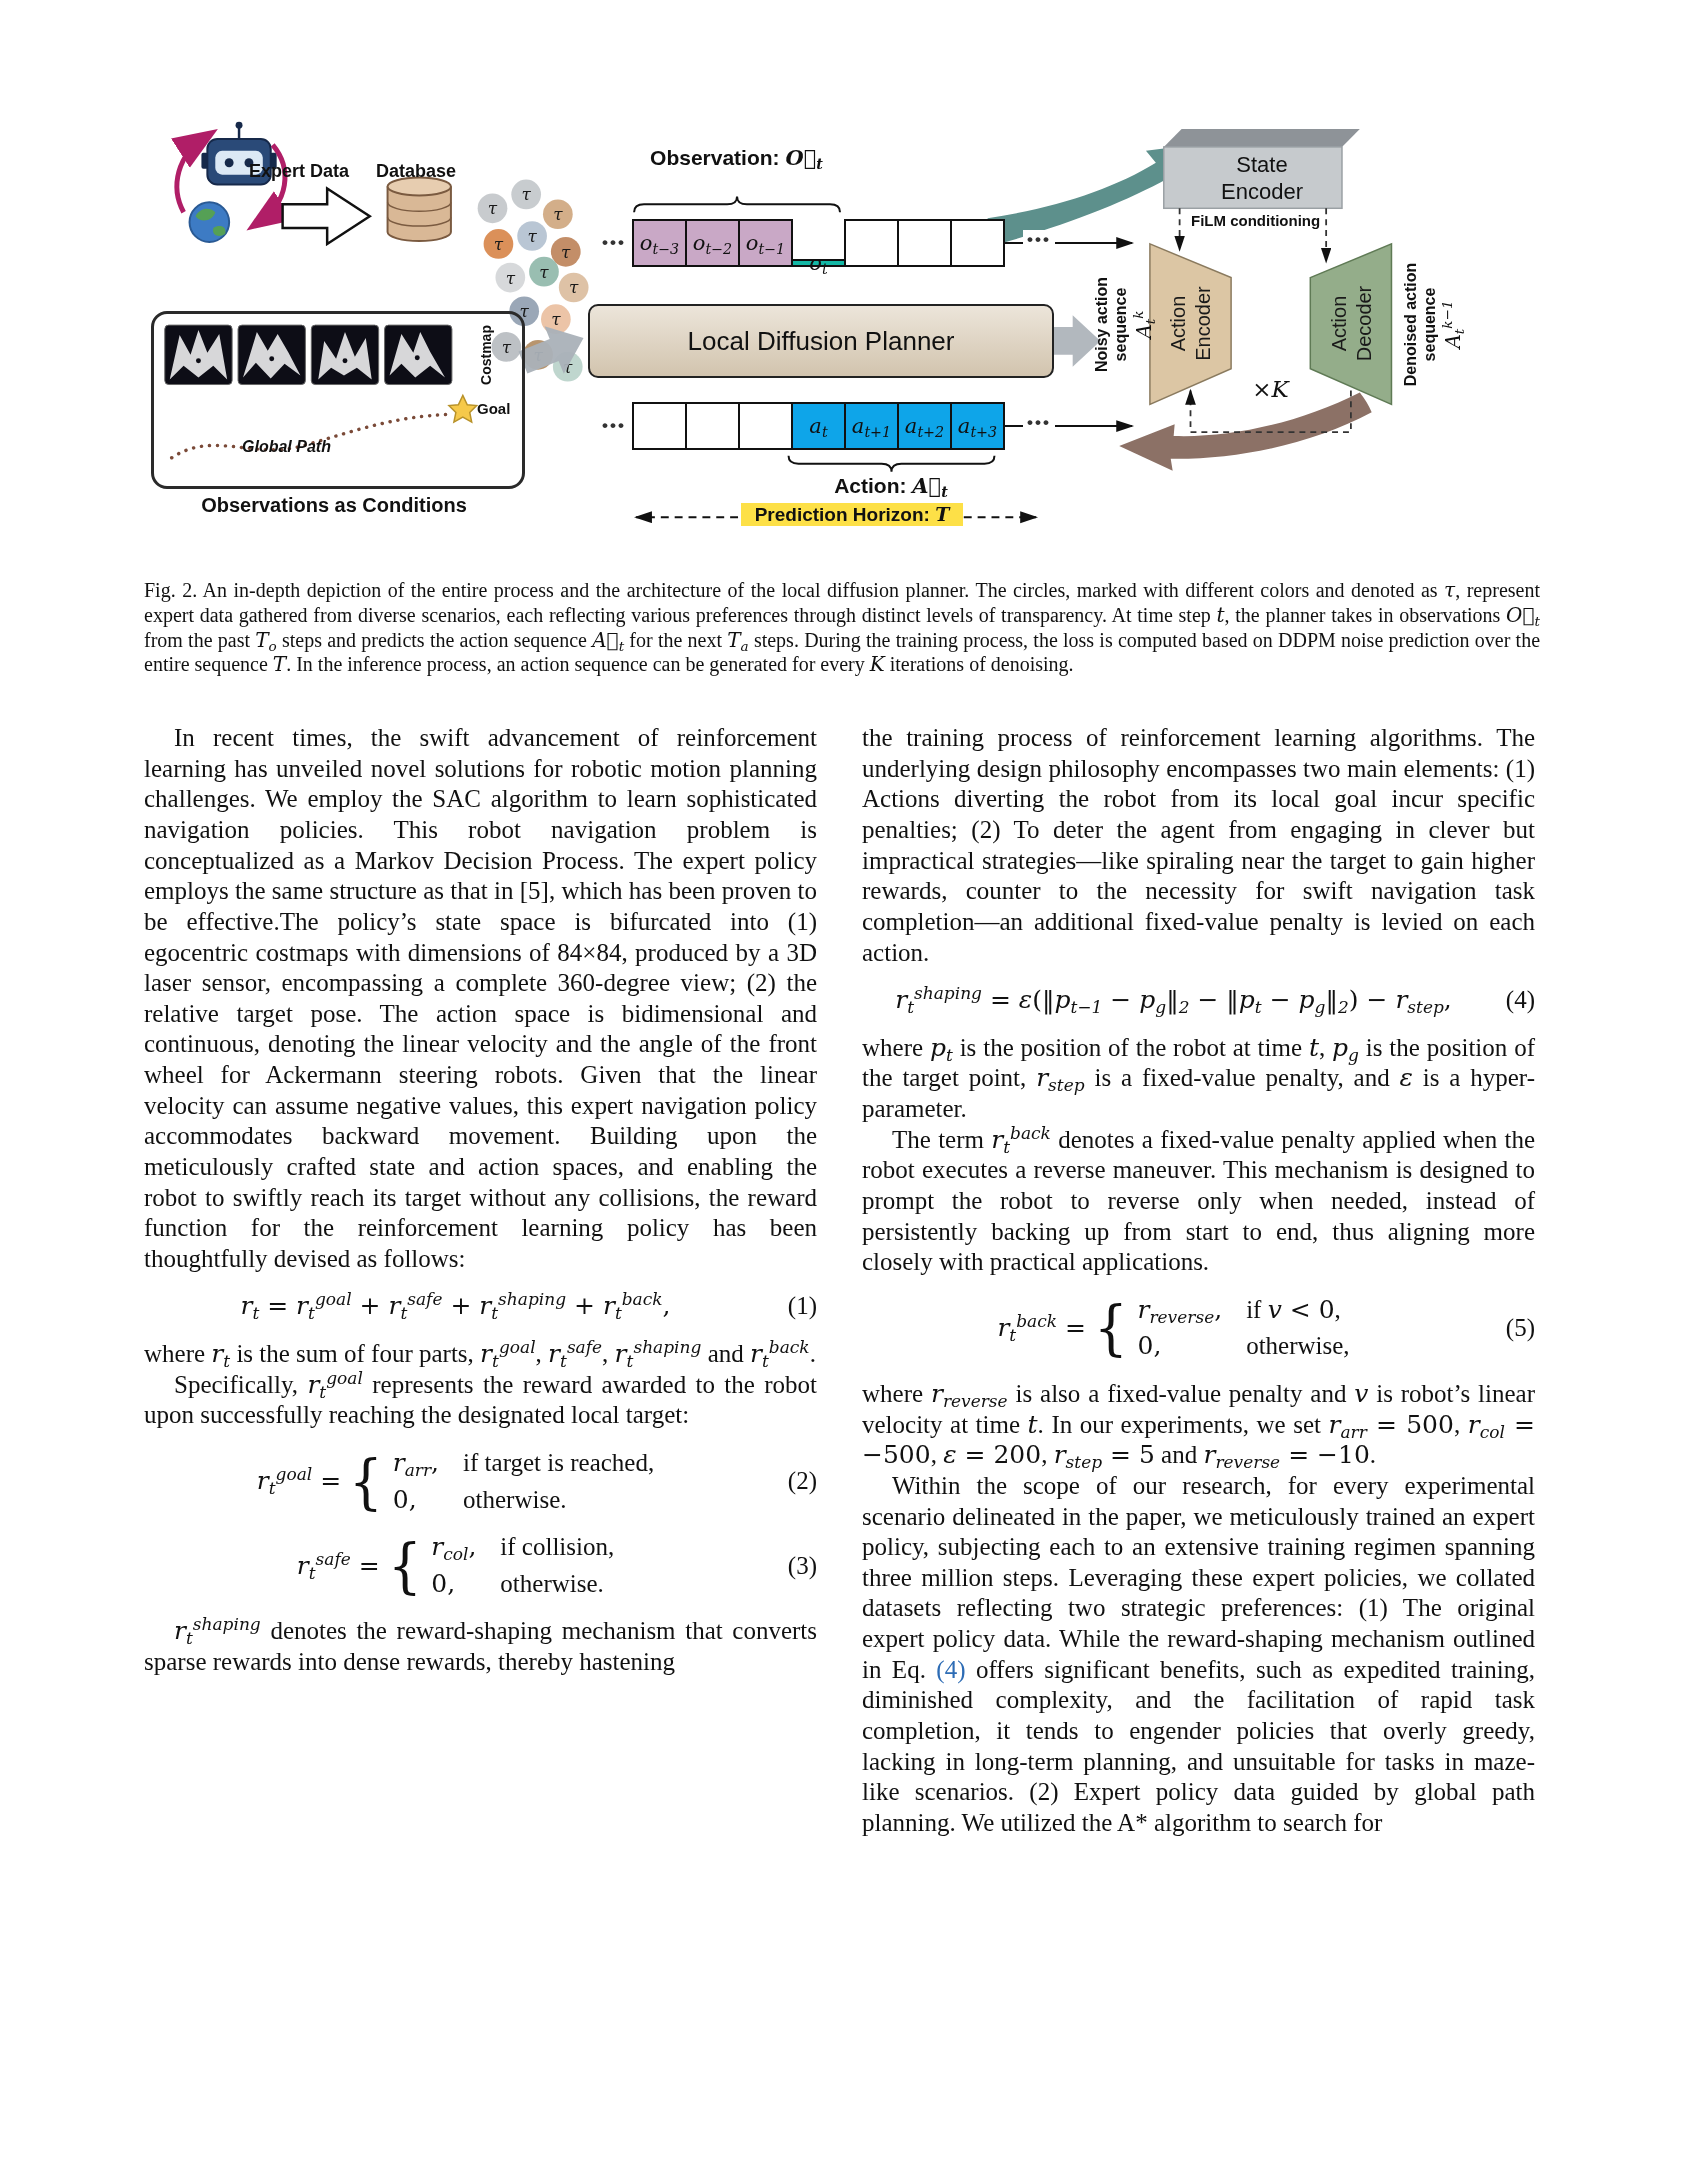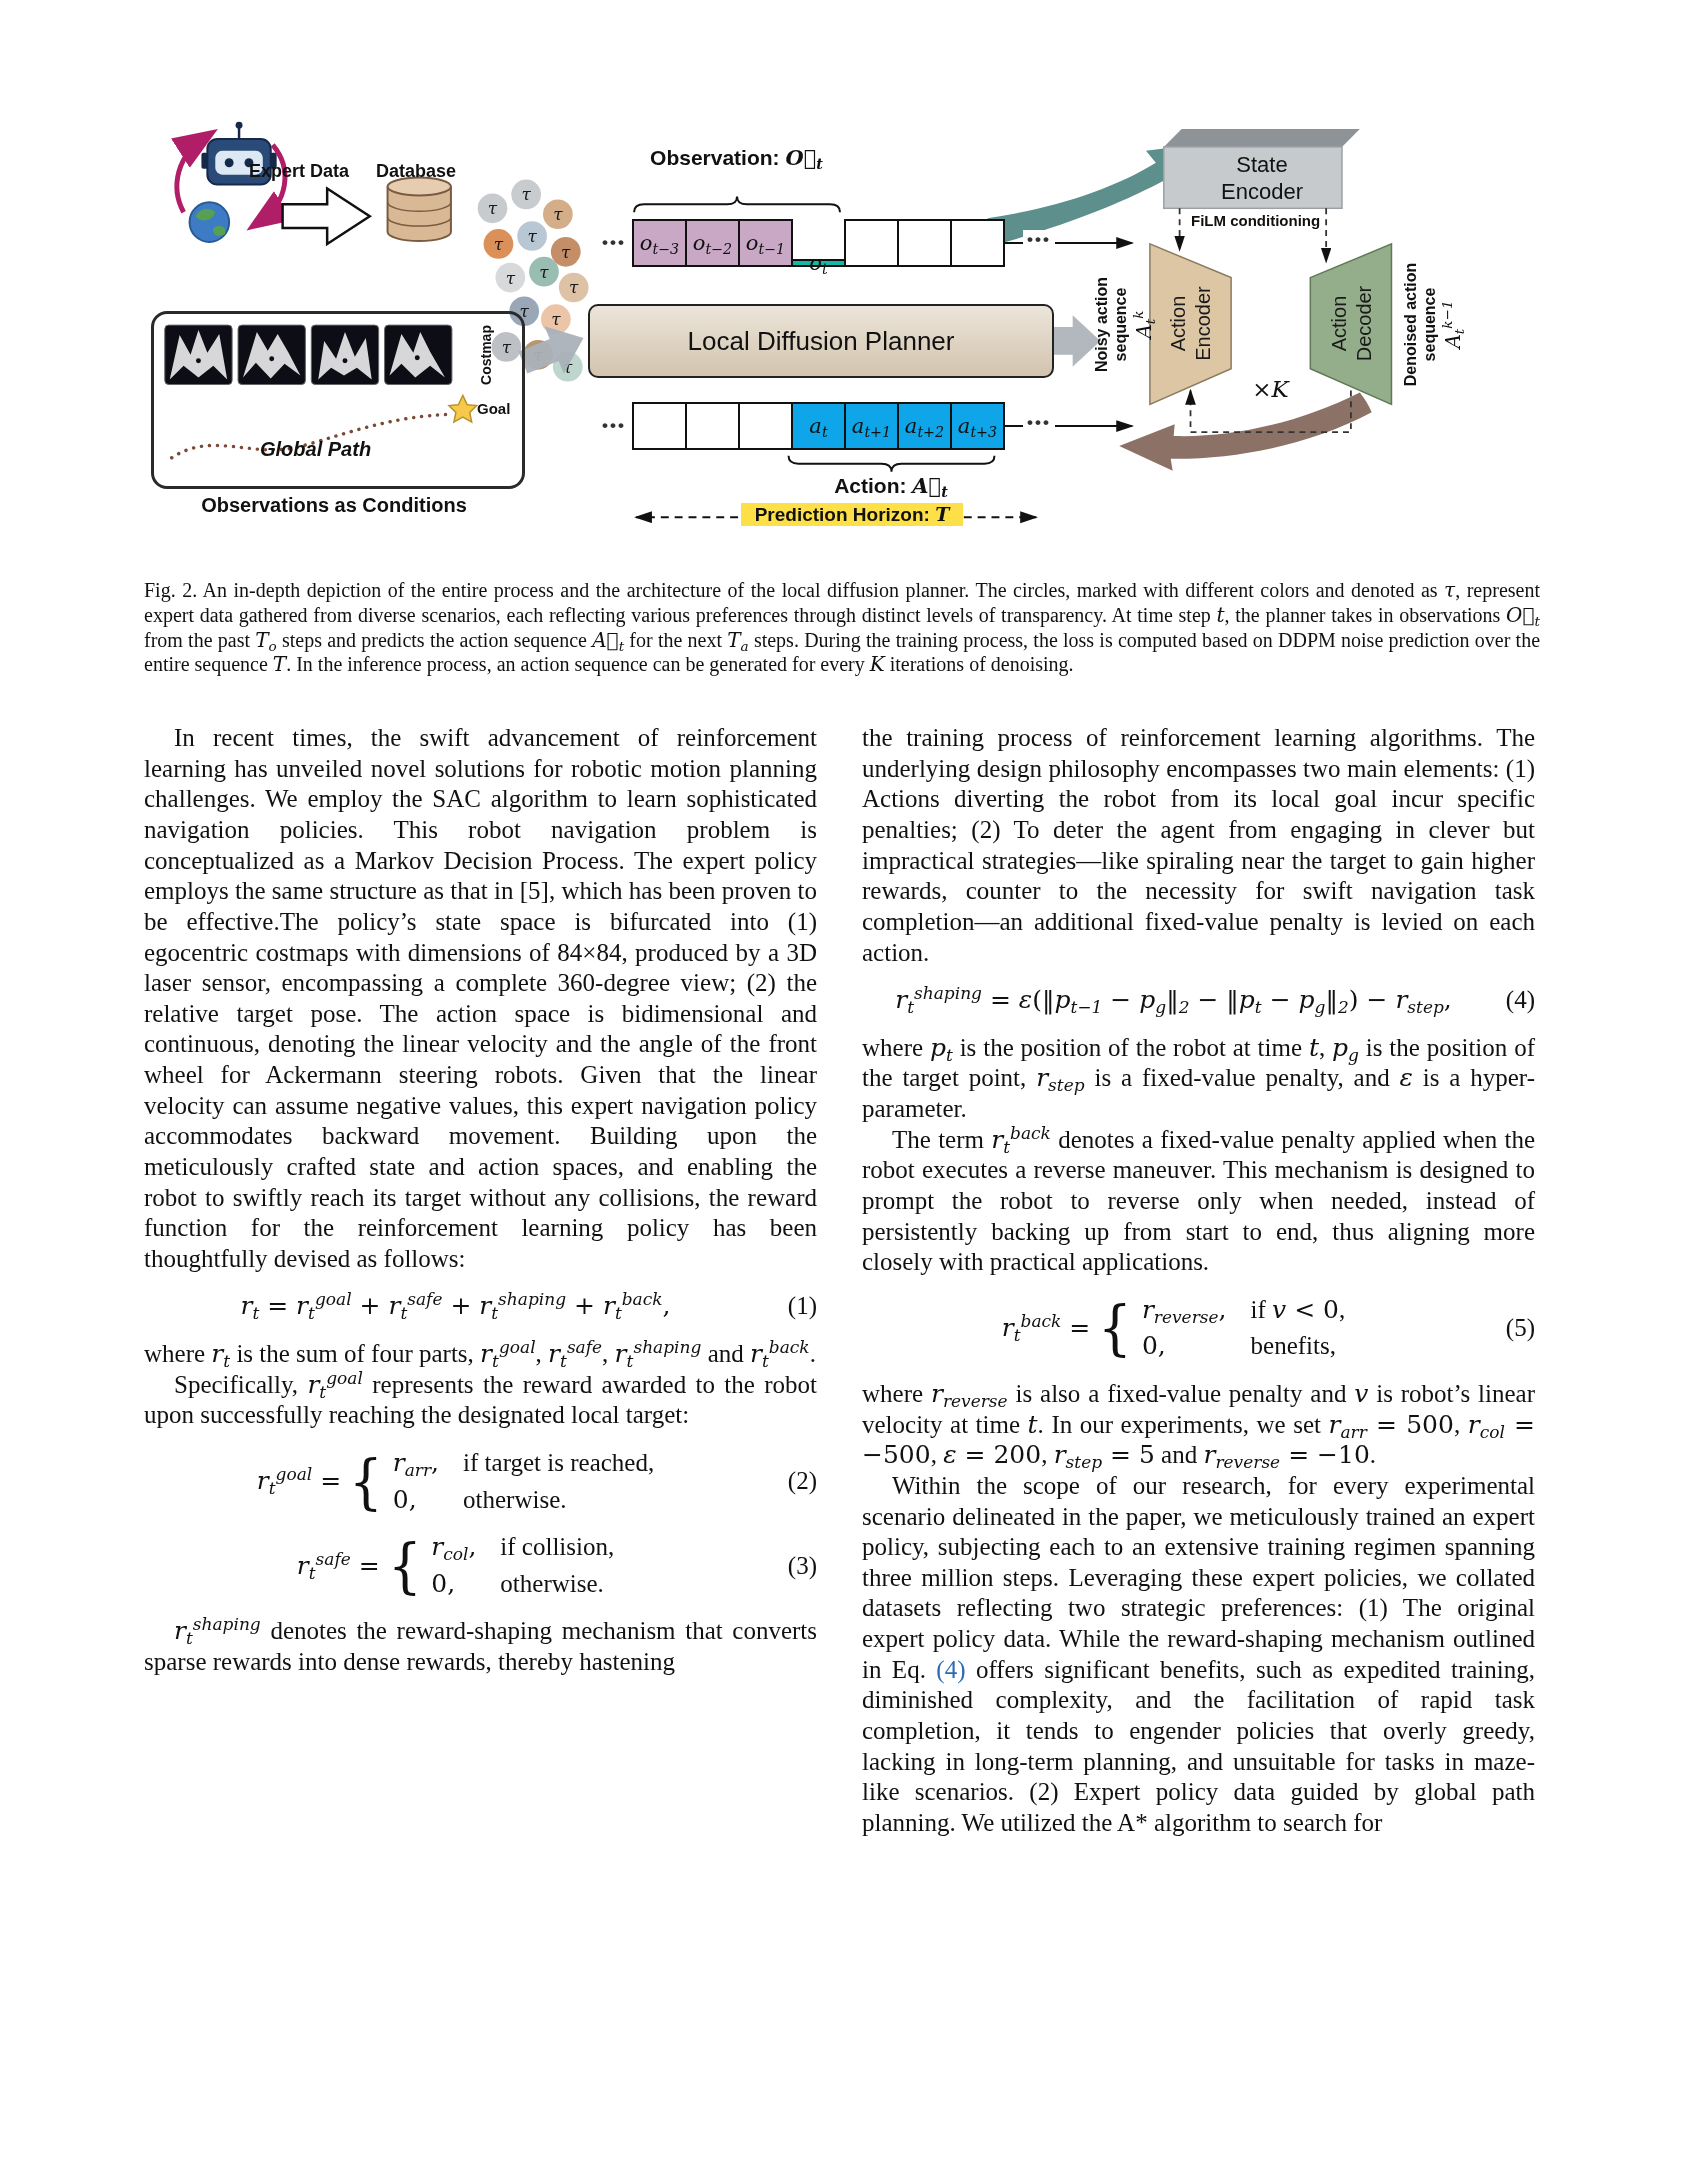--- a/index.html
+++ b/index.html
@@ -250,21 +250,21 @@
     </div>
     <span class="dots2" style="left:879px;top:296px;">•••</span>
 
     <div class="flabel b center" style="left:648px;top:356px;width:198px;font-size:21px;"><span>Action: </span><span class="math"><span>A⃗</span><sub>t</sub></span><span></span></div>
     <div class="flabel b center" style="left:597px;top:386px;width:222px;font-size:19px;background:#fde047;"><span>Prediction Horizon: </span><span class="math"><span>T</span></span><span></span></div>
 
     <div class="cond-panel"></div>
     <div class="vlabel" style="left:302px;top:228px;width:79px;height:20px;">
       <span class="t1" style="font-size:14px;">Costmap</span>
     </div>
-    <div class="flabel b" style="left:116px;top:321px;font-size:20px;font-style:italic;">Global Path</div>
+    <div class="flabel b" style="left:98px;top:321px;font-size:16px;font-style:italic;">Global Path</div>
     <div class="flabel b" style="left:333px;top:283px;font-size:15px;">Goal</div>
     <div class="flabel b center" style="left:12px;top:377px;width:356px;font-size:20px;">Observations as Conditions</div>
 
     <div class="state-box">
       <span>State</span>
       <span>Encoder</span>
     </div>
     <div class="flabel b center" style="left:1047px;top:95px;width:127px;font-size:15px;">FiLM conditioning</div>
 
     <div class="vlabel trap-label" style="left:962px;top:177px;width:168px;height:59px;">
@@ -350,21 +350,21 @@
       <p class="indent"><span>The term </span><span class="math"><span>r</span><sub>t</sub><sup>back</sup></span><span> denotes a fixed-value penalty applied when the robot executes a reverse maneuver. This mechanism is designed to prompt the robot to reverse only when needed, instead of persistently backing up from start to end, thus aligning more closely with practical applications.</span></p>
 
       <div class="equation">
         <span class="eq-body">
           <span><span></span><span class="math"><span>r</span><sub>t</sub><sup>back</sup><span class="mu"> = </span></span><span></span></span>
           <span class="brace">{</span>
           <span class="cases">
             <span><span></span><span class="math"><span>r</span><sub>reverse</sub><span class="mu">,</span></span><span></span></span>
             <span><span>if </span><span class="math"><span>v</span><span class="mu"> &lt; 0</span></span><span>,</span></span>
             <span><span></span><span class="math"><span class="mu">0,</span></span><span></span></span>
-            <span><span>benefits,</span></span>
+            <span><span>otherwise,</span></span>
           </span>
         </span>
         <span class="eq-num">(5)</span>
       </div>
 
       <p><span>where </span><span class="math"><span>r</span><sub>reverse</sub></span><span> is also a fixed-value penalty and </span><span class="math"><span>v</span></span><span> is robot’s linear velocity at time </span><span class="math"><span>t</span></span><span>. In our experiments, we set </span><span class="math"><span>r</span><sub>arr</sub><span class="mu"> = 500</span></span><span>, </span><span class="math"><span>r</span><sub>col</sub><span class="mu"> = −500</span></span><span>, </span><span class="math"><span>ε</span><span class="mu"> = 200</span></span><span>, </span><span class="math"><span>r</span><sub>step</sub><span class="mu"> = 5</span></span><span> and </span><span class="math"><span>r</span><sub>reverse</sub><span class="mu"> = −10</span></span><span>.</span></p>
       <p class="indent"><span>Within the scope of our research, for every experimental scenario delineated in the paper, we meticulously trained an expert policy, subjecting each to an extensive training regimen spanning three million steps. Leveraging these expert policies, we collated datasets reflecting two strategic preferences: (1) The original expert policy data. While the reward-shaping mechanism outlined in Eq. </span><span class="link">(4)</span><span> offers significant benefits, such as expedited training, diminished complexity, and the facilitation of rapid task completion, it tends to engender policies that overly greedy, lacking in long-term planning, and unsuitable for tasks in maze-like scenarios. (2) Expert policy data guided by global path planning. We utilized the A* algorithm to search for</span></p>
     </div>
   </div>
 </div>

